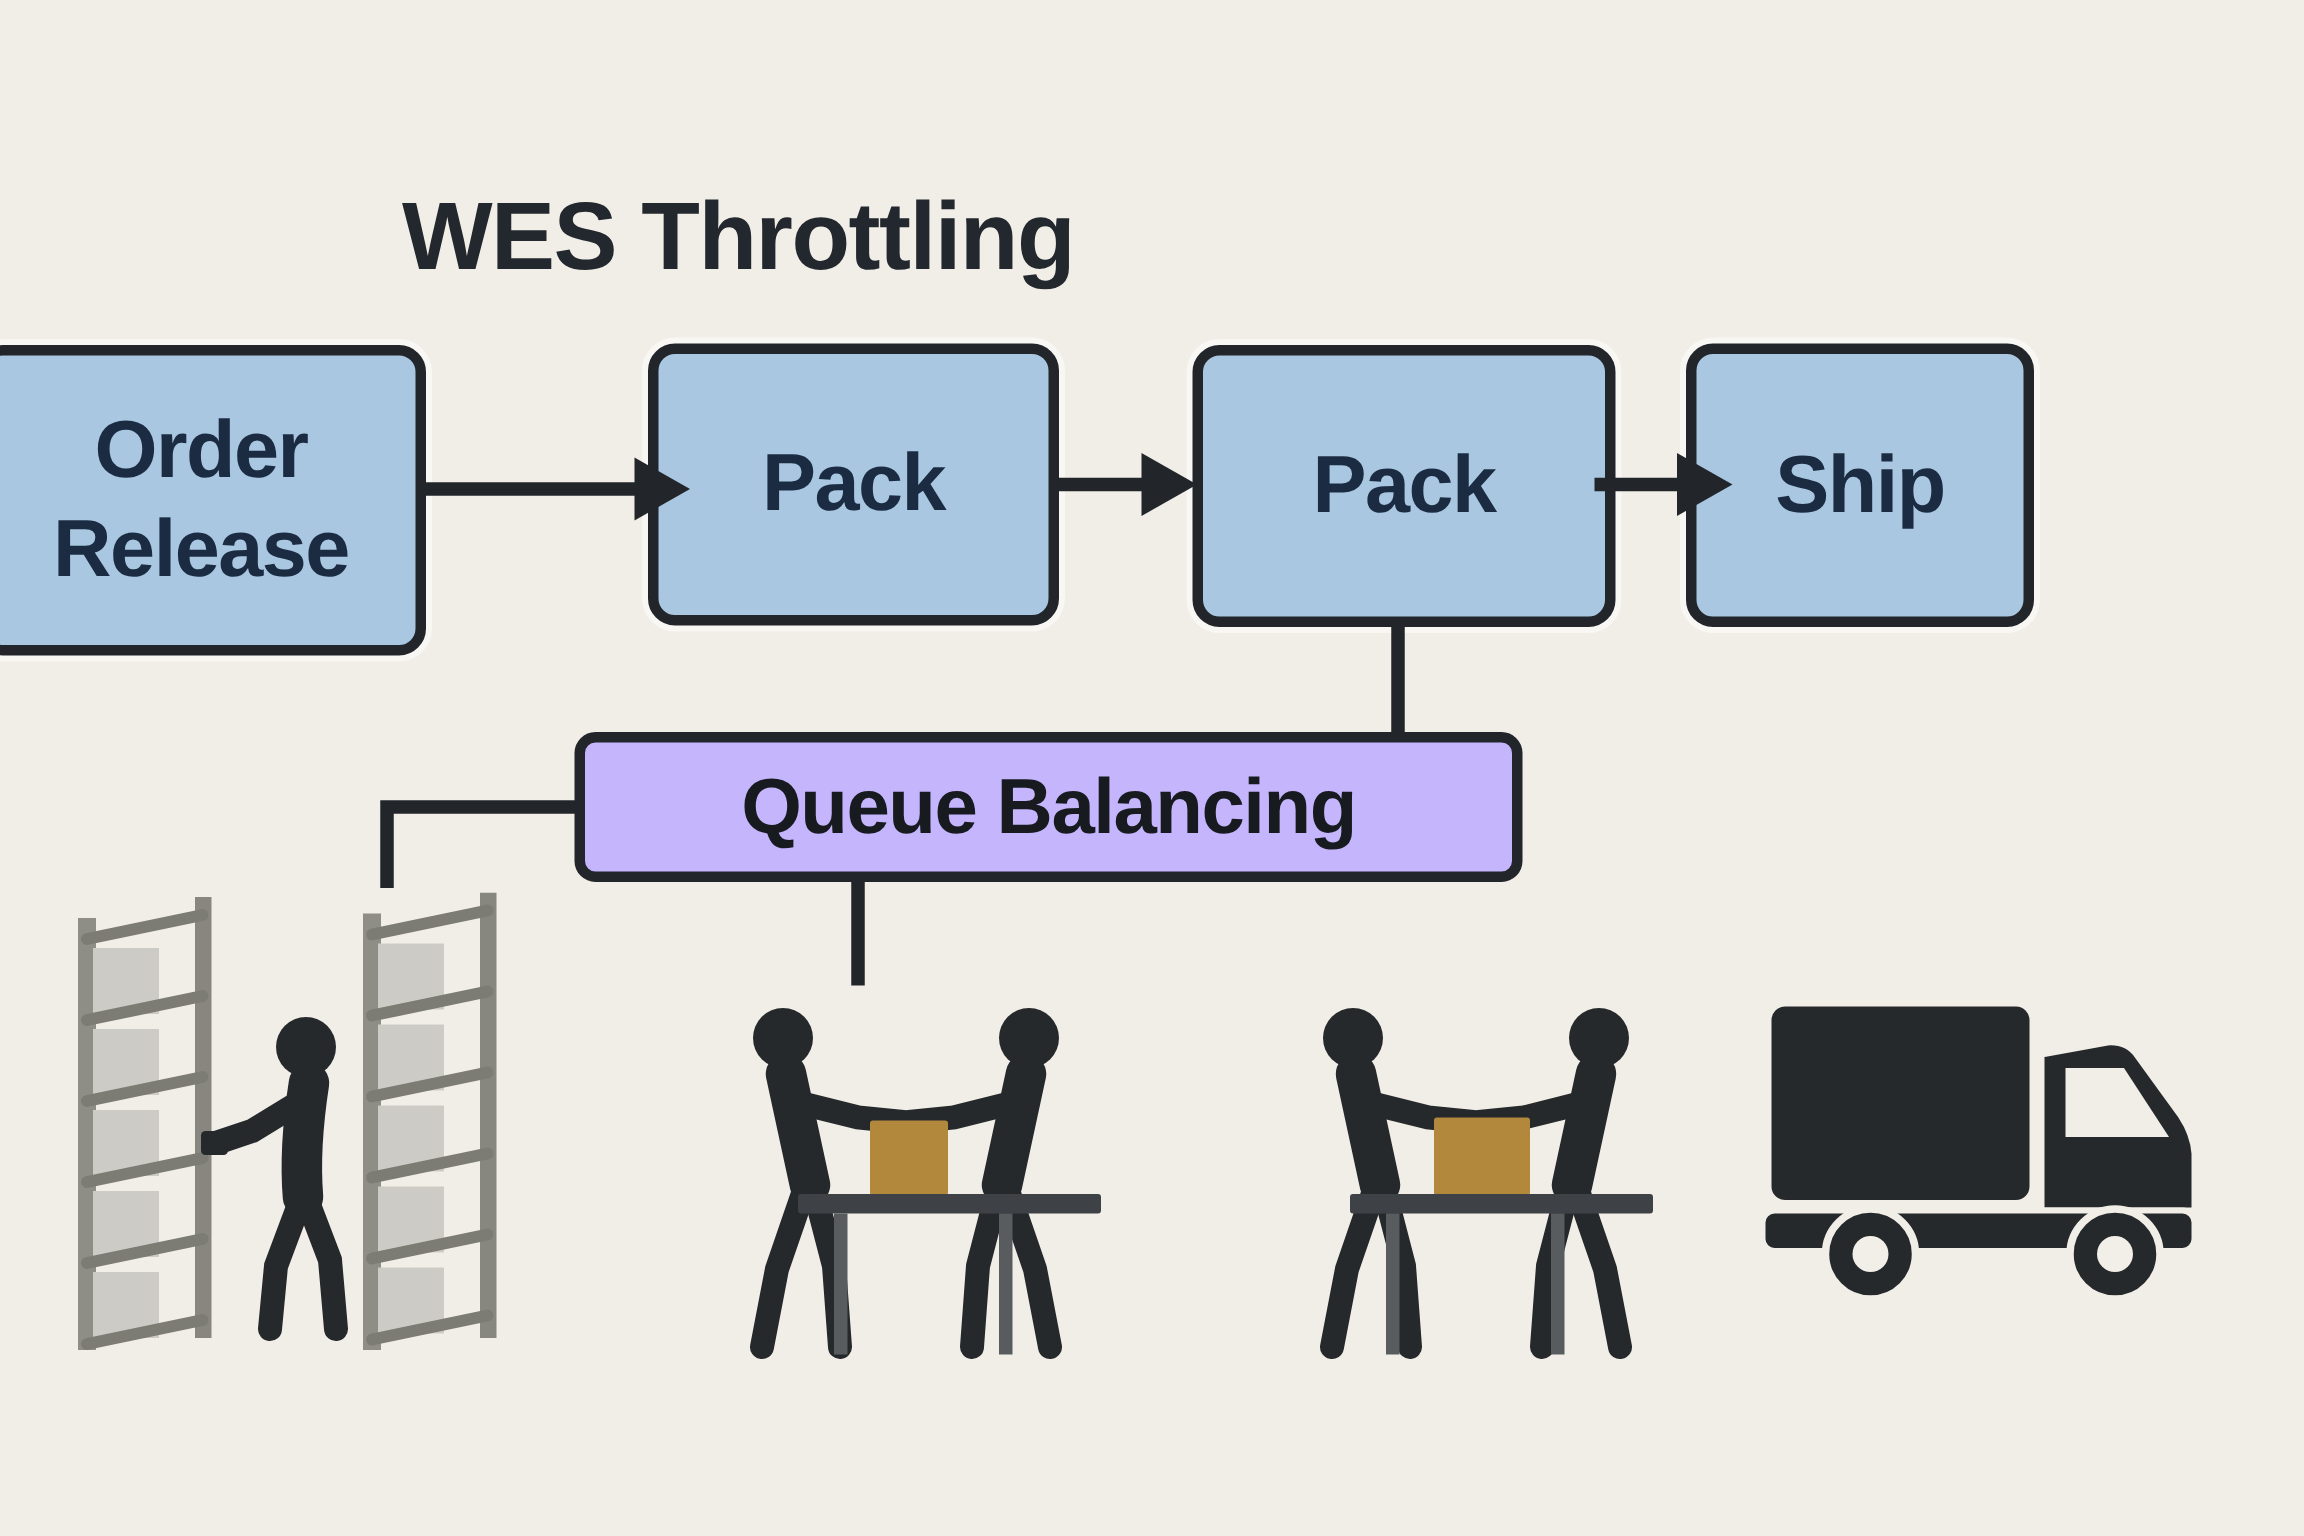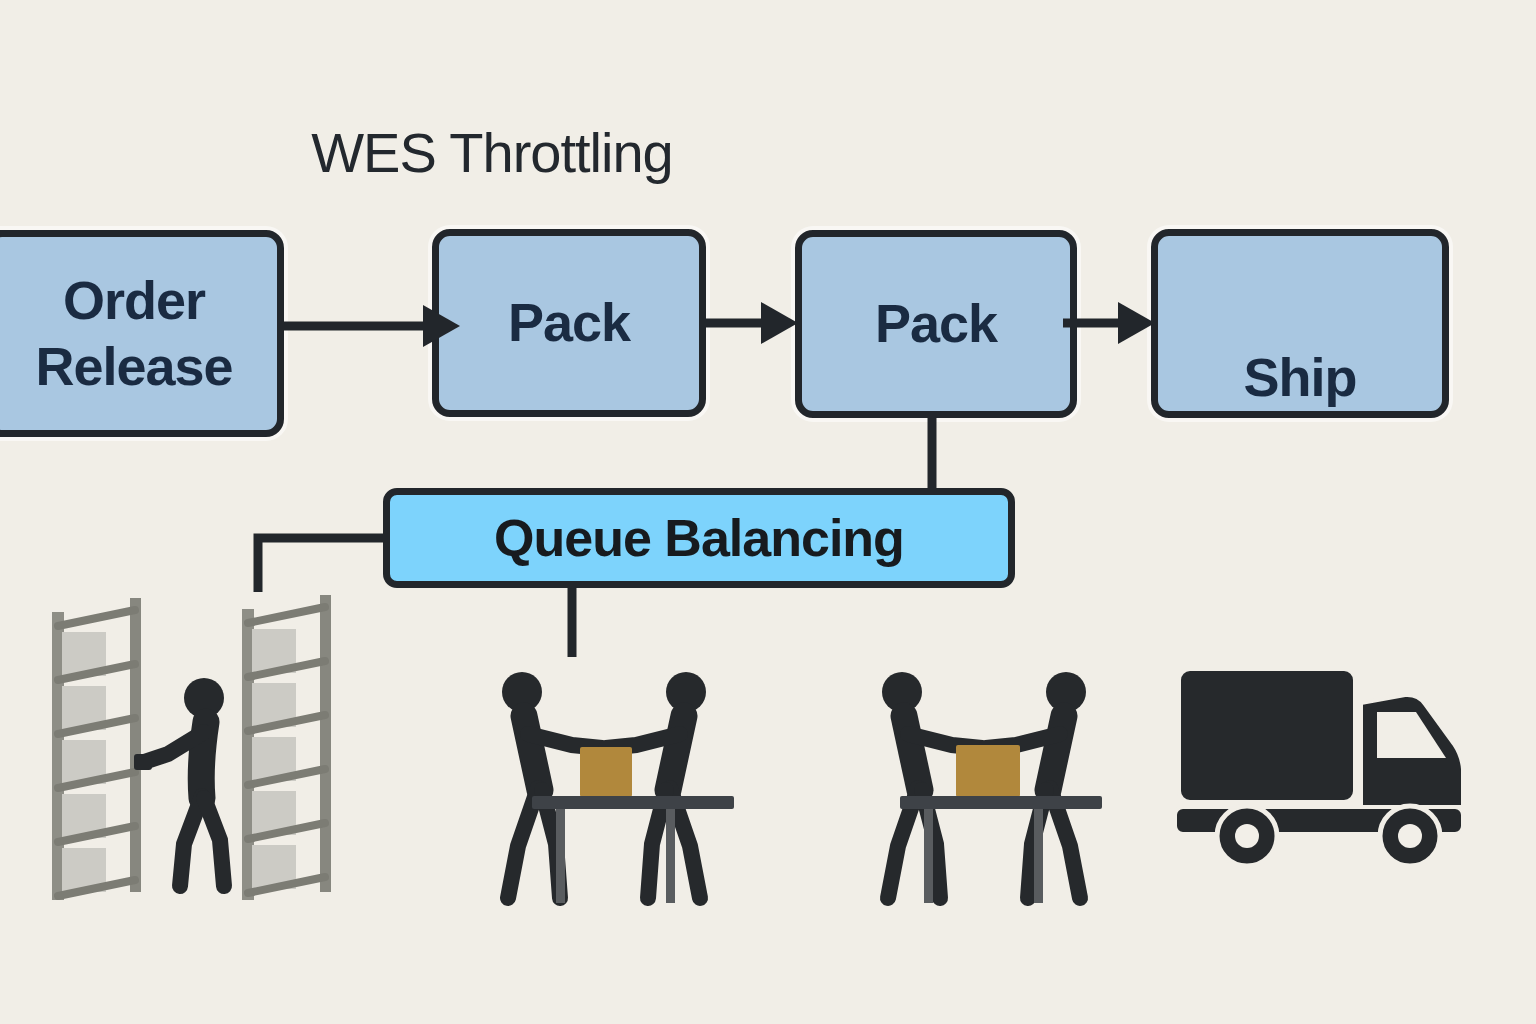--- a/index.html
+++ b/index.html
@@ -8,22 +8,22 @@
     width: 1536px;
     height: 1024px;
     background: #f1eee7;
     overflow: hidden;
     font-family: "Liberation Sans", "DejaVu Sans", sans-serif;
   }
   .title {
     position: absolute;
     left: 262px; top: 120px; width: 460px;
     text-align: center;
-    font-size: 56px;
-    font-weight: normal;
+    font-size: 64px;
+    font-weight: bold;
     letter-spacing: -1px;
     color: #23282e;
   }
   .flow-box {
     position: absolute;
     box-sizing: border-box;
     background: #a9c7e1;
     border: 7px solid #22262b;
     border-radius: 18px;
     box-shadow: 0 0 0 4px rgba(255,255,255,0.55);
@@ -33,26 +33,26 @@
     text-align: center;
     font-size: 54px;
     font-weight: bold;
     letter-spacing: -1px;
     line-height: 1.22;
     color: #1a2b42;
   }
   #box-order { left: -16px; top: 230px; width: 300px; height: 207px; }
   #box-pick  { left: 432px; top: 229px; width: 274px; height: 188px; }
   #box-pack  { left: 795px; top: 230px; width: 282px; height: 188px; }
-  #box-ship  { left: 1151px; top: 229px; width: 298px; height: 189px; align-items: flex-end; }
+  #box-ship  { left: 1124px; top: 229px; width: 232px; height: 189px; }
   .queue-box {
     position: absolute;
     left: 383px; top: 488px; width: 632px; height: 100px;
     box-sizing: border-box;
-    background: #7dd3fc;
+    background: #c4b5fd;
     border: 7px solid #22262b;
     border-radius: 14px;
     display: flex;
     align-items: center;
     justify-content: center;
     font-size: 52px;
     font-weight: bold;
     letter-spacing: -1px;
     color: #171b1f;
   }

